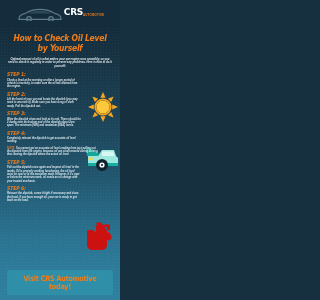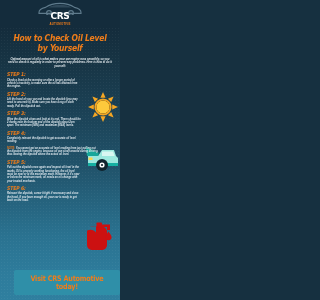--- a/index.html
+++ b/index.html
@@ -49,21 +49,20 @@
     z-index:3;
     height:28px;
     background:#142c3c;
     display:flex;
     align-items:center;
     justify-content:center;
   }
 
   #logo {
     display:flex;
-    flex-direction:column;
     align-items:center;
     line-height:1;
   }
   #logo-car { display:block; }
   #logo-wordmark {
     display:flex;
     align-items:center;
     gap:1px;
     margin-top:-3.5px;
   }
@@ -142,21 +141,21 @@
   #art-car  { right:0px;  top:142px; }
   #art-oil  { right:3px;  top:218px; }
 
   
   #cta-wrap {
     position:absolute;
     left:0; right:0;
     top:270px;
     z-index:4;
     display:flex;
-    justify-content:flex-end;
+    justify-content:center;
   }
   #cta {
     background:#2f8fa8;
     border-radius:2px;
     padding:4.5px 5px;
     width:106px;
     text-align:center;
   }
   #cta-label {
     color:#f07d1a;

